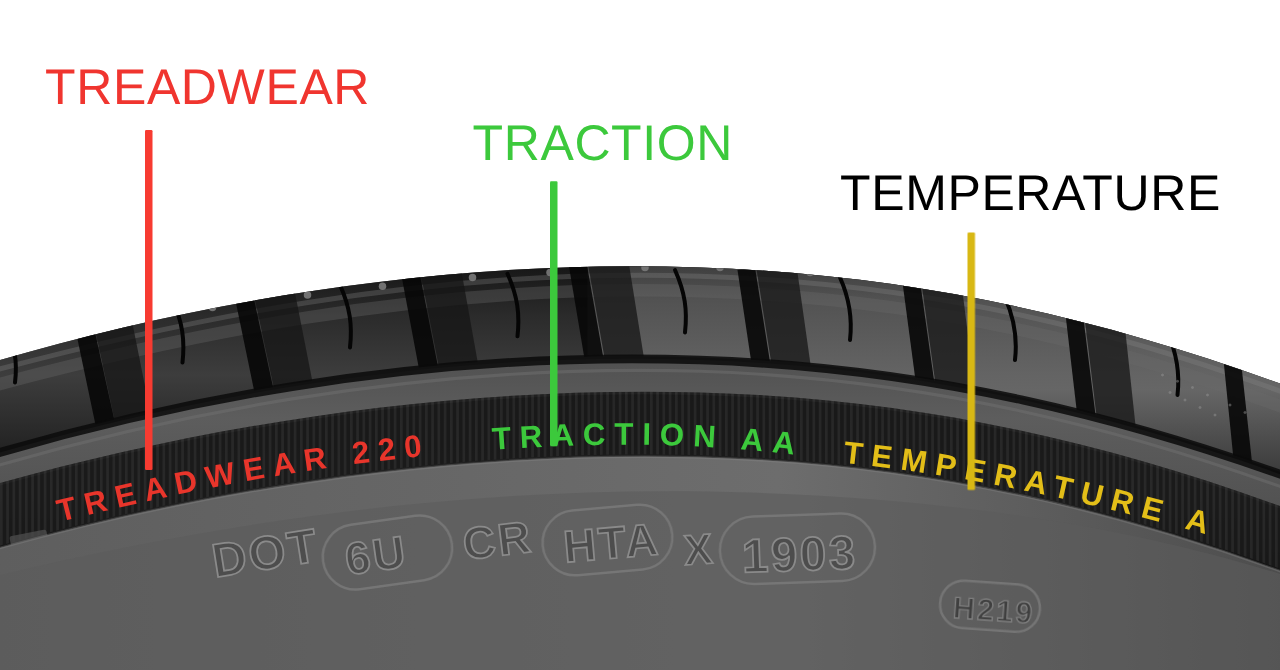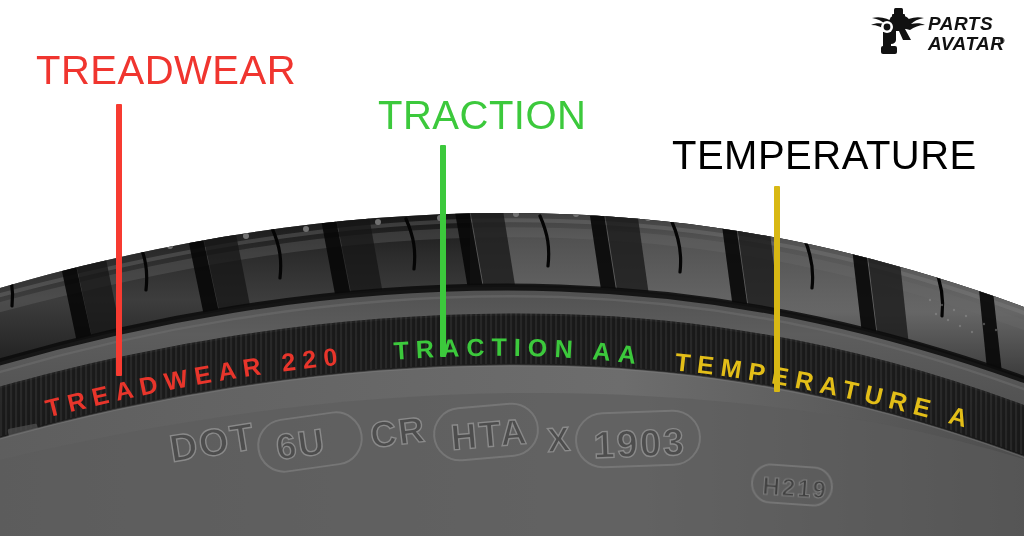--- a/index.html
+++ b/index.html
@@ -265,36 +265,14 @@
   <div class="callout" id="label-traction">
     <span class="callout-text" style="color: rgb(60, 201, 60);">TRACTION</span>
   </div>
   <div class="callout" id="label-treadwear">
     <span class="callout-text" style="color: rgb(240, 53, 47);">TREADWEAR</span>
   </div>
   <div class="callout" id="label-temperature">
     <span class="callout-text" style="color: #000000;">TEMPERATURE</span>
   </div>
 
-  <div id="logo">
-    <svg width="56" height="50" viewBox="0 0 56 50">
-      <g fill="#111">
-
-        <path d="M24,17 C18,12 10,10 2,12 C8,13 12,15 15,18 C10,17 5,17 1,19 C7,19 12,21 16,24 L24,22 Z"></path>
-        <path d="M32,17 C38,12 46,10 54,12 C48,13 44,15 41,18 C46,17 51,17 55,19 C49,19 44,21 40,24 L32,22 Z"></path>
-
-        <rect x="24" y="2" width="9" height="7" rx="1.5"></rect>
-        <rect x="22" y="8" width="13" height="4" rx="1"></rect>
-
-        <path d="M20,13 C20,11 22,10 25,10 L33,10 C37,10 40,13 40,17 C40,20 38,22 35,23
-                 L41,34 L33,34 L29,25 L26,25 L26,34 C26,36 24,38 21,38 L18,38 L18,16 Z"></path>
-        <path d="M13,24 C13,20 16,17 21,17 L21,45 L13,45 Z"></path>
-        <ellipse cx="17" cy="21" rx="6" ry="6" fill="#fff"></ellipse>
-        <ellipse cx="17" cy="21" rx="3.4" ry="3.4" fill="#111"></ellipse>
-        <rect x="11" y="40" width="16" height="8" rx="2"></rect>
-      </g>
-    </svg>
-    <div class="logo-word" id="logo-parts">PARTS</div>
-    <div class="logo-word" id="logo-avatar">AVATAR</div>
-    <div id="logo-reg">®</div>
-  </div>
 
 </div>
 
 </body></html>

